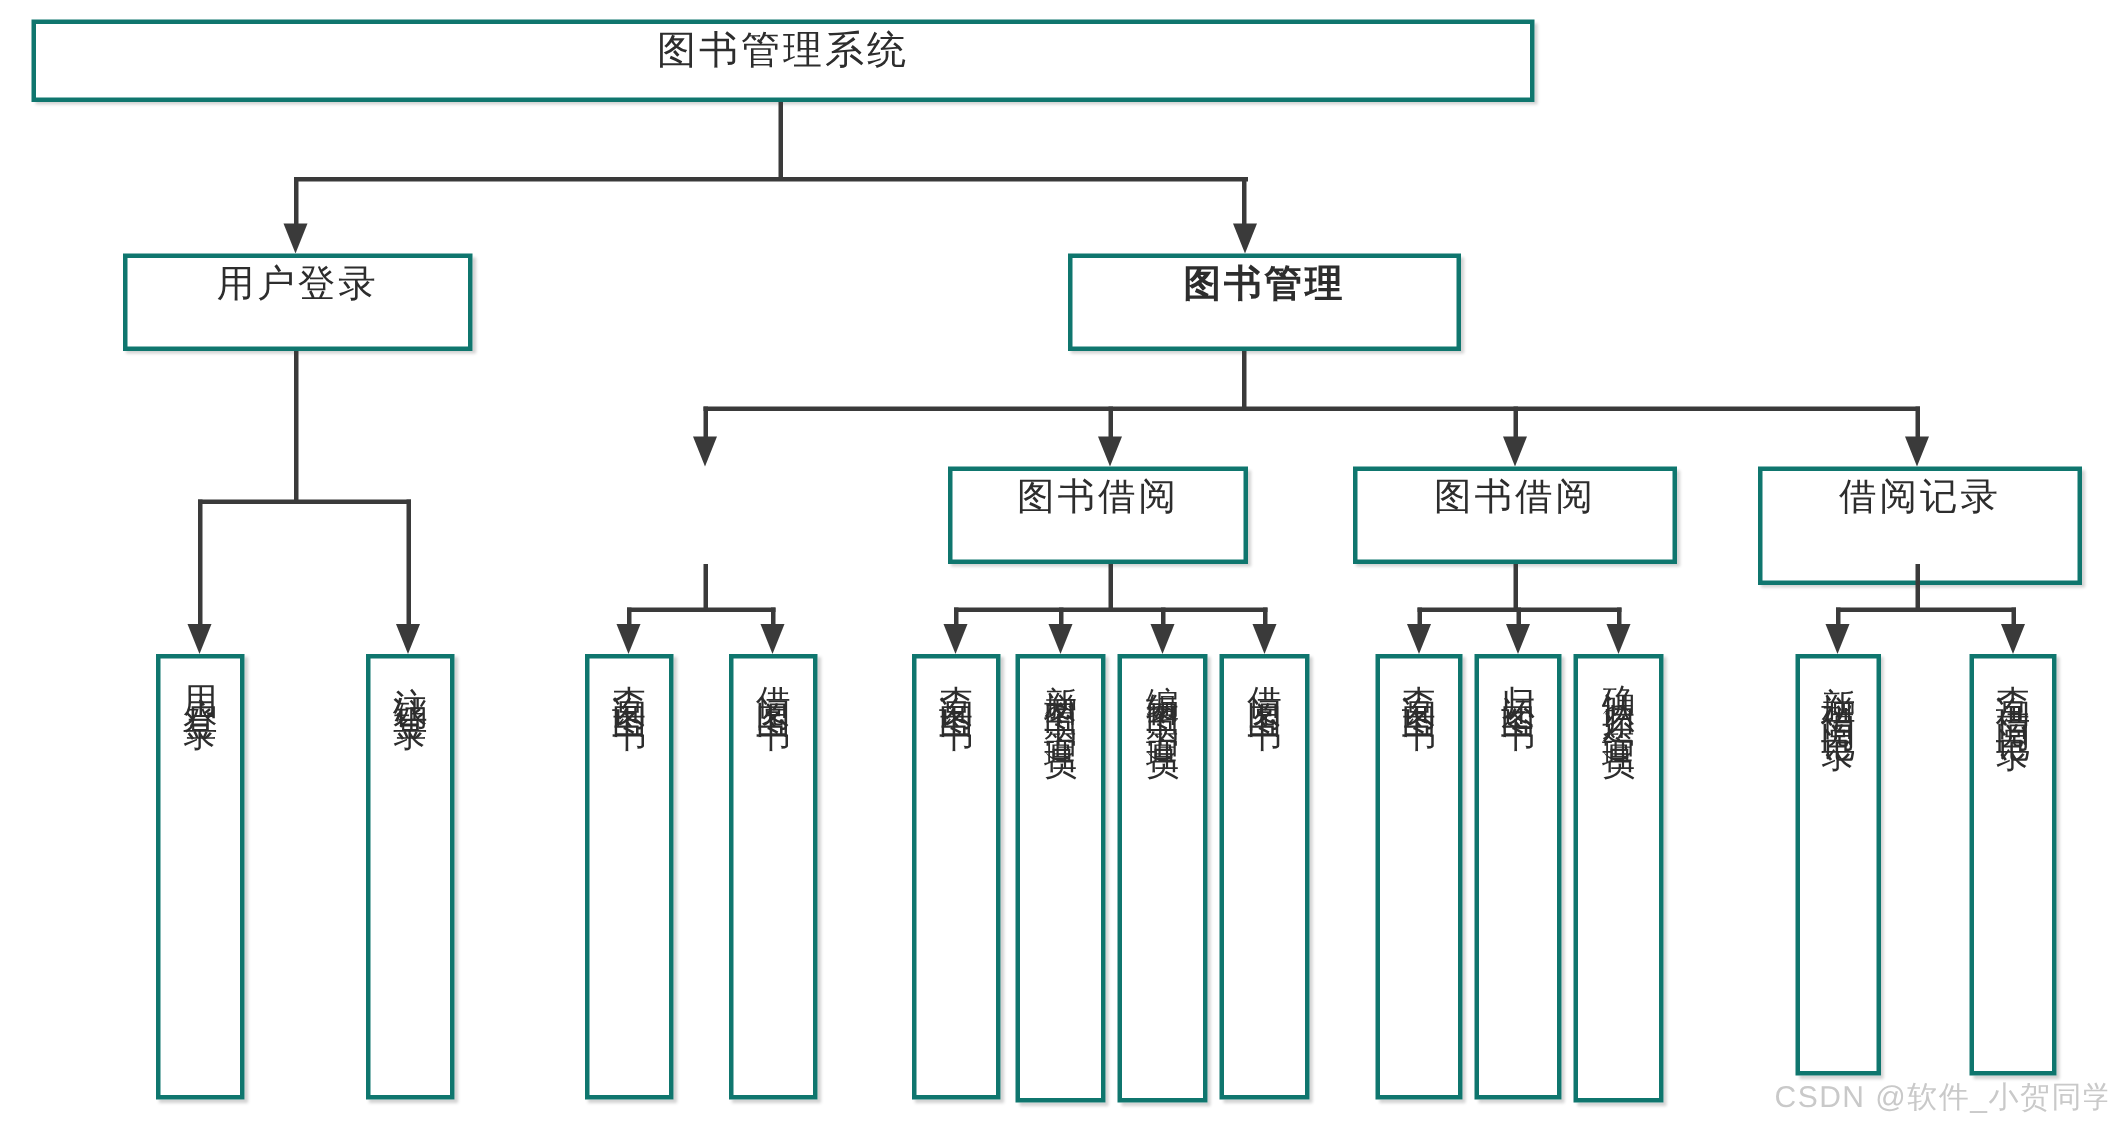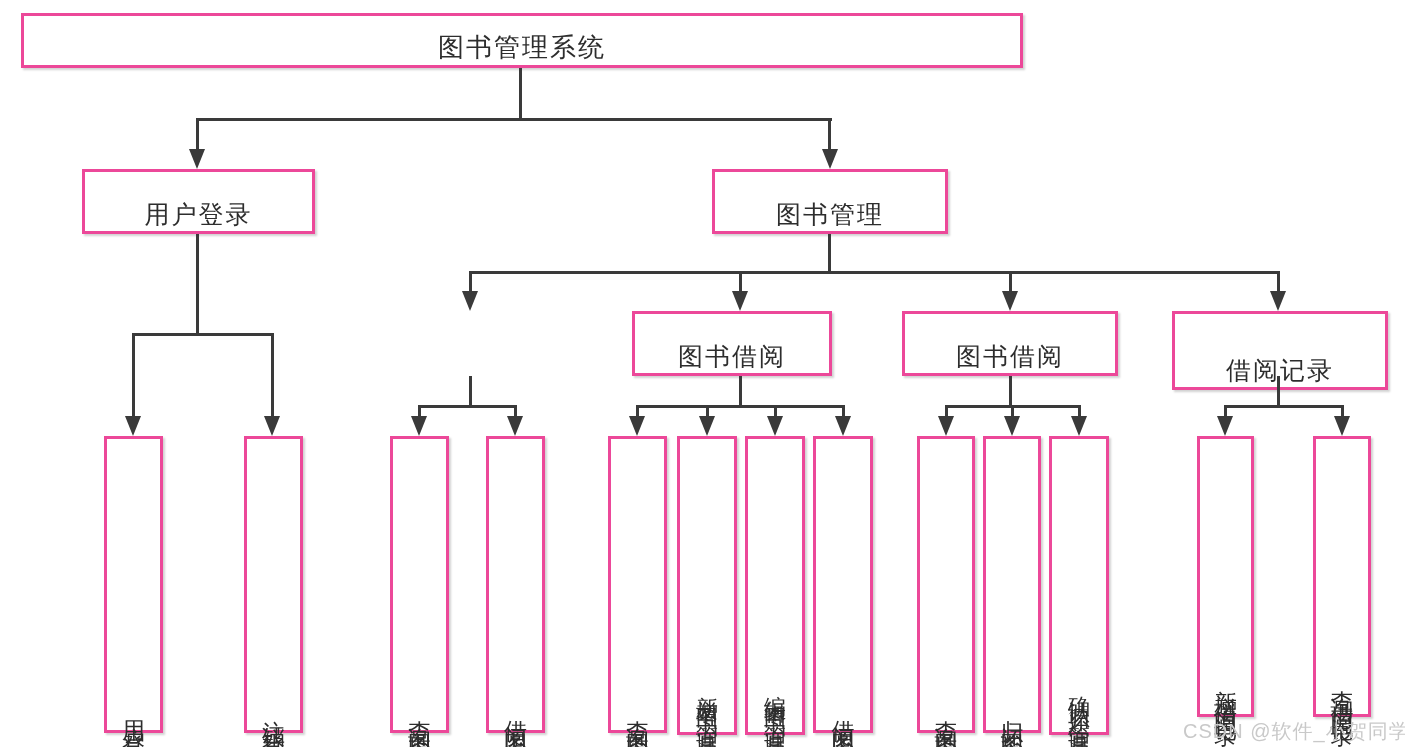--- a/index.html
+++ b/index.html
@@ -7,25 +7,25 @@
     position: relative;
     width: 1405px;
     height: 747px;
     background: #ffffff;
     font-family: "Liberation Sans", "DejaVu Sans", sans-serif;
     overflow: hidden;
   }
   .box {
     position: absolute;
     box-sizing: border-box;
-    border: 3px solid #ec4899;
+    border: 3px solid #0f766e;
     background: #ffffff;
     color: #2d2d2d;
     display: flex;
-    align-items: flex-end;
+    align-items: flex-start;
     justify-content: center;
     box-shadow: 2px 2px 2px rgba(0,0,0,0.18);
   }
   .h-label { font-size: 25px; letter-spacing: 2px; white-space: nowrap; }
   .root-label { font-size: 26px; letter-spacing: 2px; }
   .leaf {
     writing-mode: vertical-rl;
     text-orientation: mixed;
     font-size: 23px;
     letter-spacing: 7px;
@@ -48,21 +48,21 @@
     top: 718px;
     font-size: 20px;
     color: #c9c9c9;
     letter-spacing: 1px;
     z-index: 10;
     white-space: nowrap;
   }
   
   #root        { left: 21px;   top: 13px;  width: 1002px; height: 55px; }
   #login       { left: 82px;   top: 169px; width: 233px;  height: 65px; }
-  #mgmt        { left: 712px;  top: 169px; width: 236px;  height: 65px; }
+  #mgmt        { left: 712px;  top: 169px; width: 262px;  height: 65px; font-weight: bold; }
   #g-recommend { left: 362px;  top: 311px; width: 216px;  height: 65px; }
   #g-borrow    { left: 632px;  top: 311px; width: 200px;  height: 65px; }
   #g-current   { left: 902px;  top: 311px; width: 216px;  height: 65px; }
   #g-records   { left: 1172px; top: 311px; width: 216px;  height: 79px; }
   #leaf-a1 { left: 104px;  top: 436px; width: 59px; height: 297px; }
   #leaf-a2 { left: 244px;  top: 436px; width: 59px; height: 297px; }
   #leaf-b1 { left: 390px;  top: 436px; width: 59px; height: 297px; }
   #leaf-b2 { left: 486px;  top: 436px; width: 59px; height: 297px; }
   #leaf-c1 { left: 608px;  top: 436px; width: 59px; height: 297px; }
   #leaf-c2 { left: 677px;  top: 436px; width: 60px; height: 299px; }

